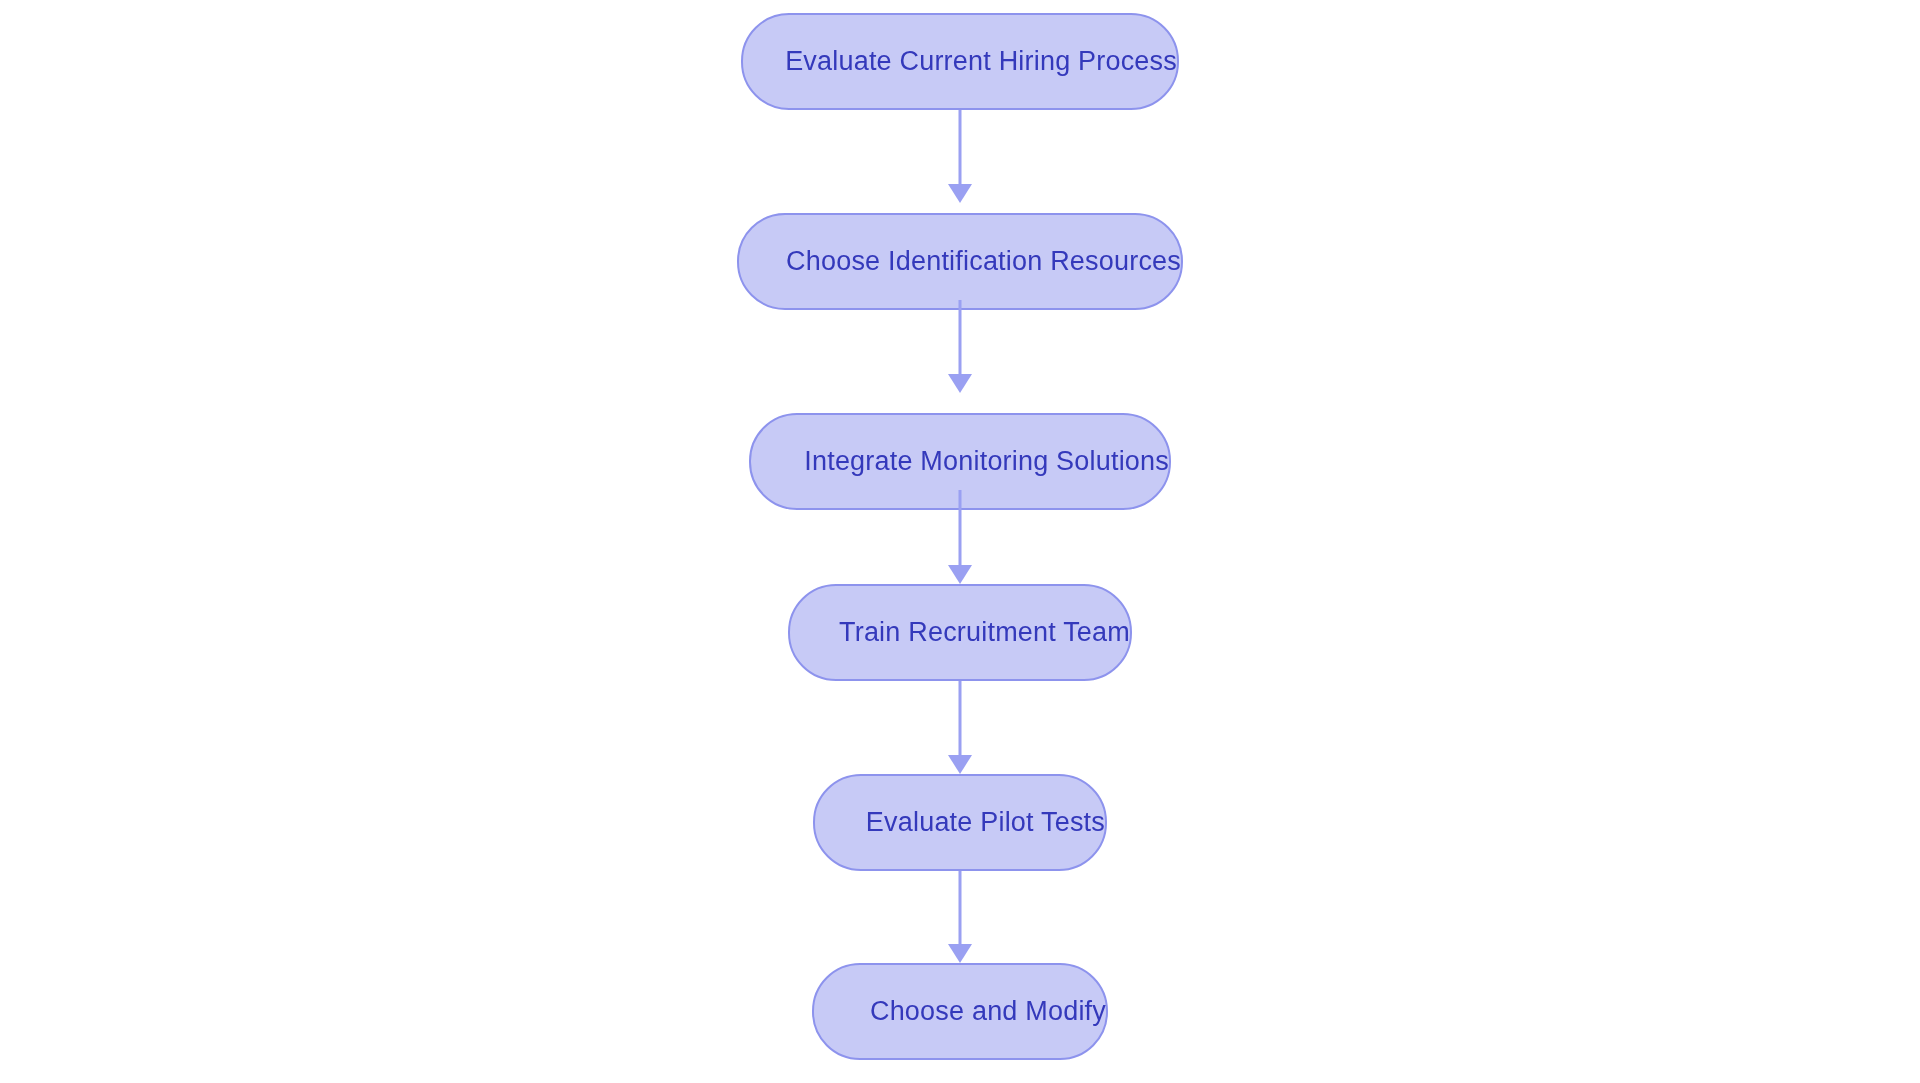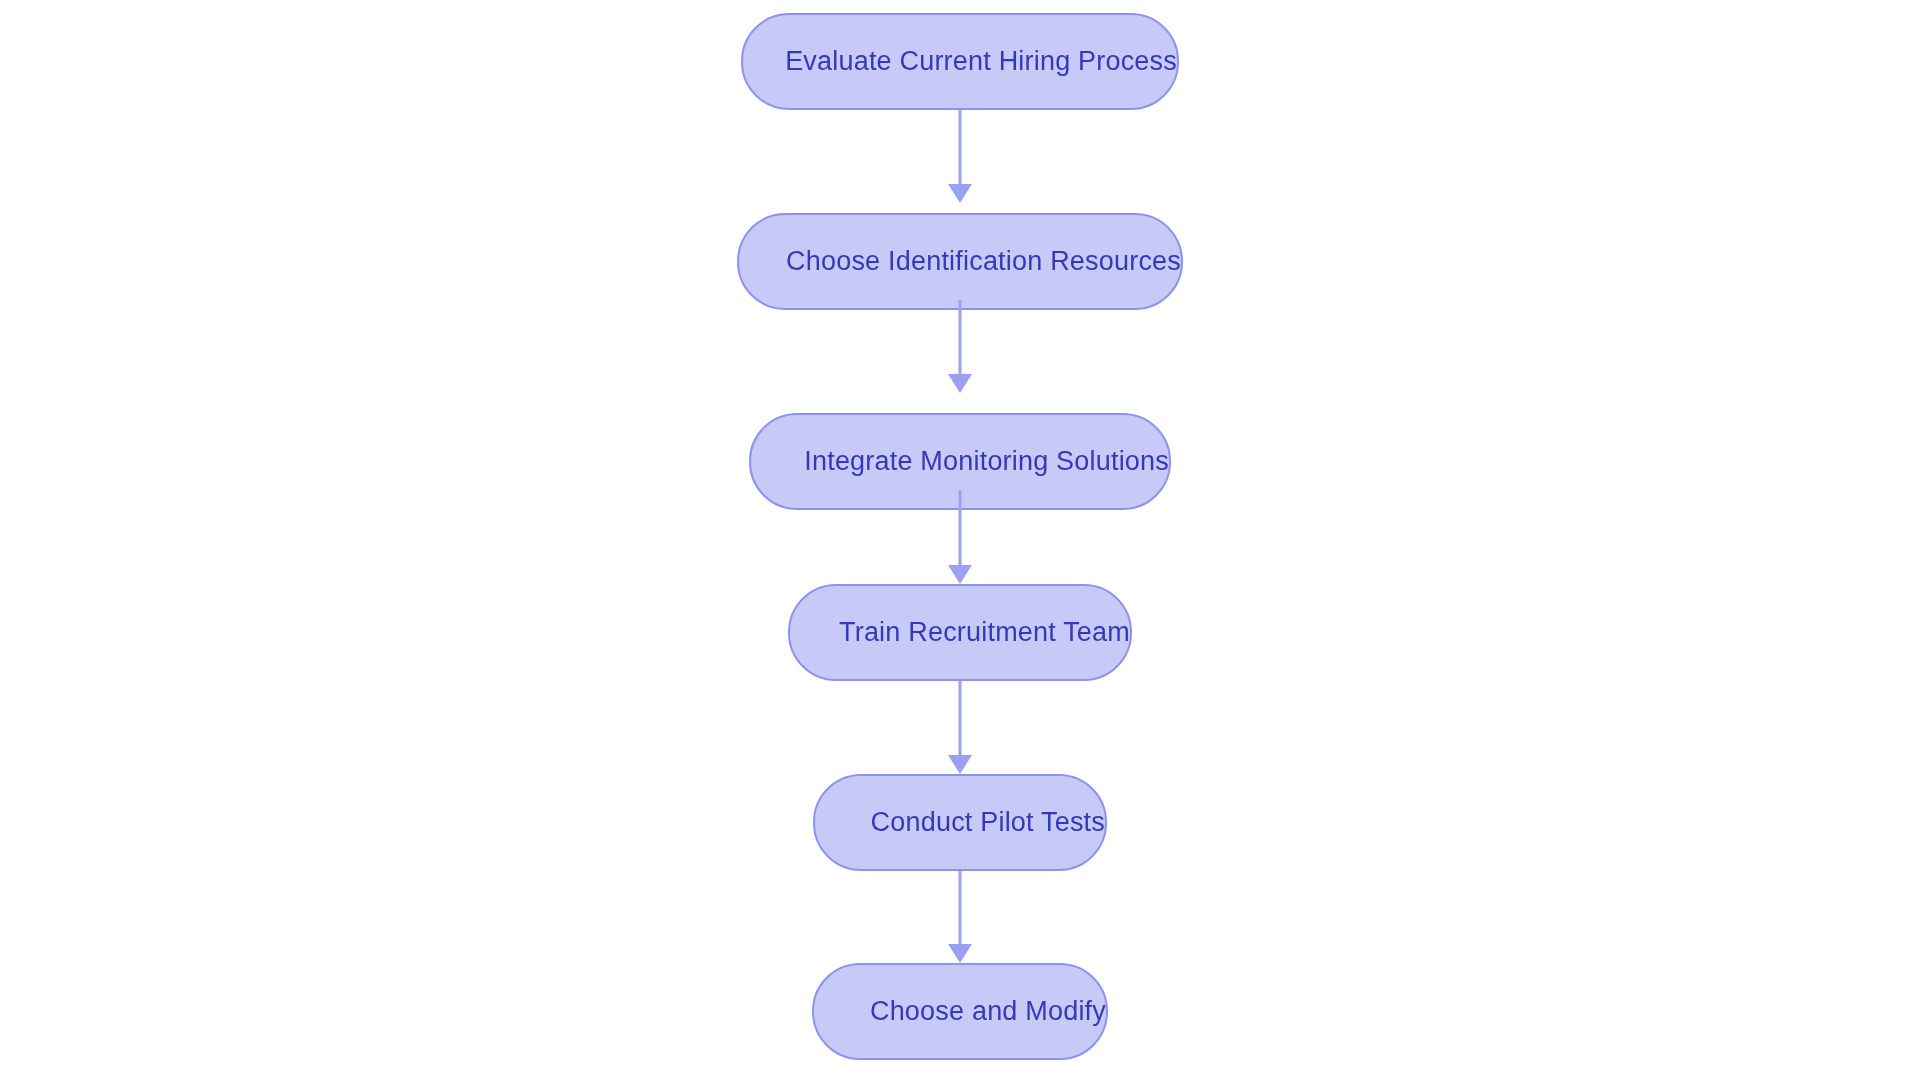--- a/index.html
+++ b/index.html
@@ -107,21 +107,21 @@
   <div class="node n4">
     <span class="node-label">Train Recruitment Team</span>
   </div>
 
   <div class="arrow a4">
     <div class="arrow-line"></div>
     <div class="arrow-head"></div>
   </div>
 
   <div class="node n5">
-    <span class="node-label">Conduct Pilot Tests</span>
+    <span class="node-label">Evaluate Pilot Tests</span>
   </div>
 
   <div class="arrow a5">
     <div class="arrow-line"></div>
     <div class="arrow-head"></div>
   </div>
 
   <div class="node n6">
     <span class="node-label">Choose and Modify</span>
   </div>

